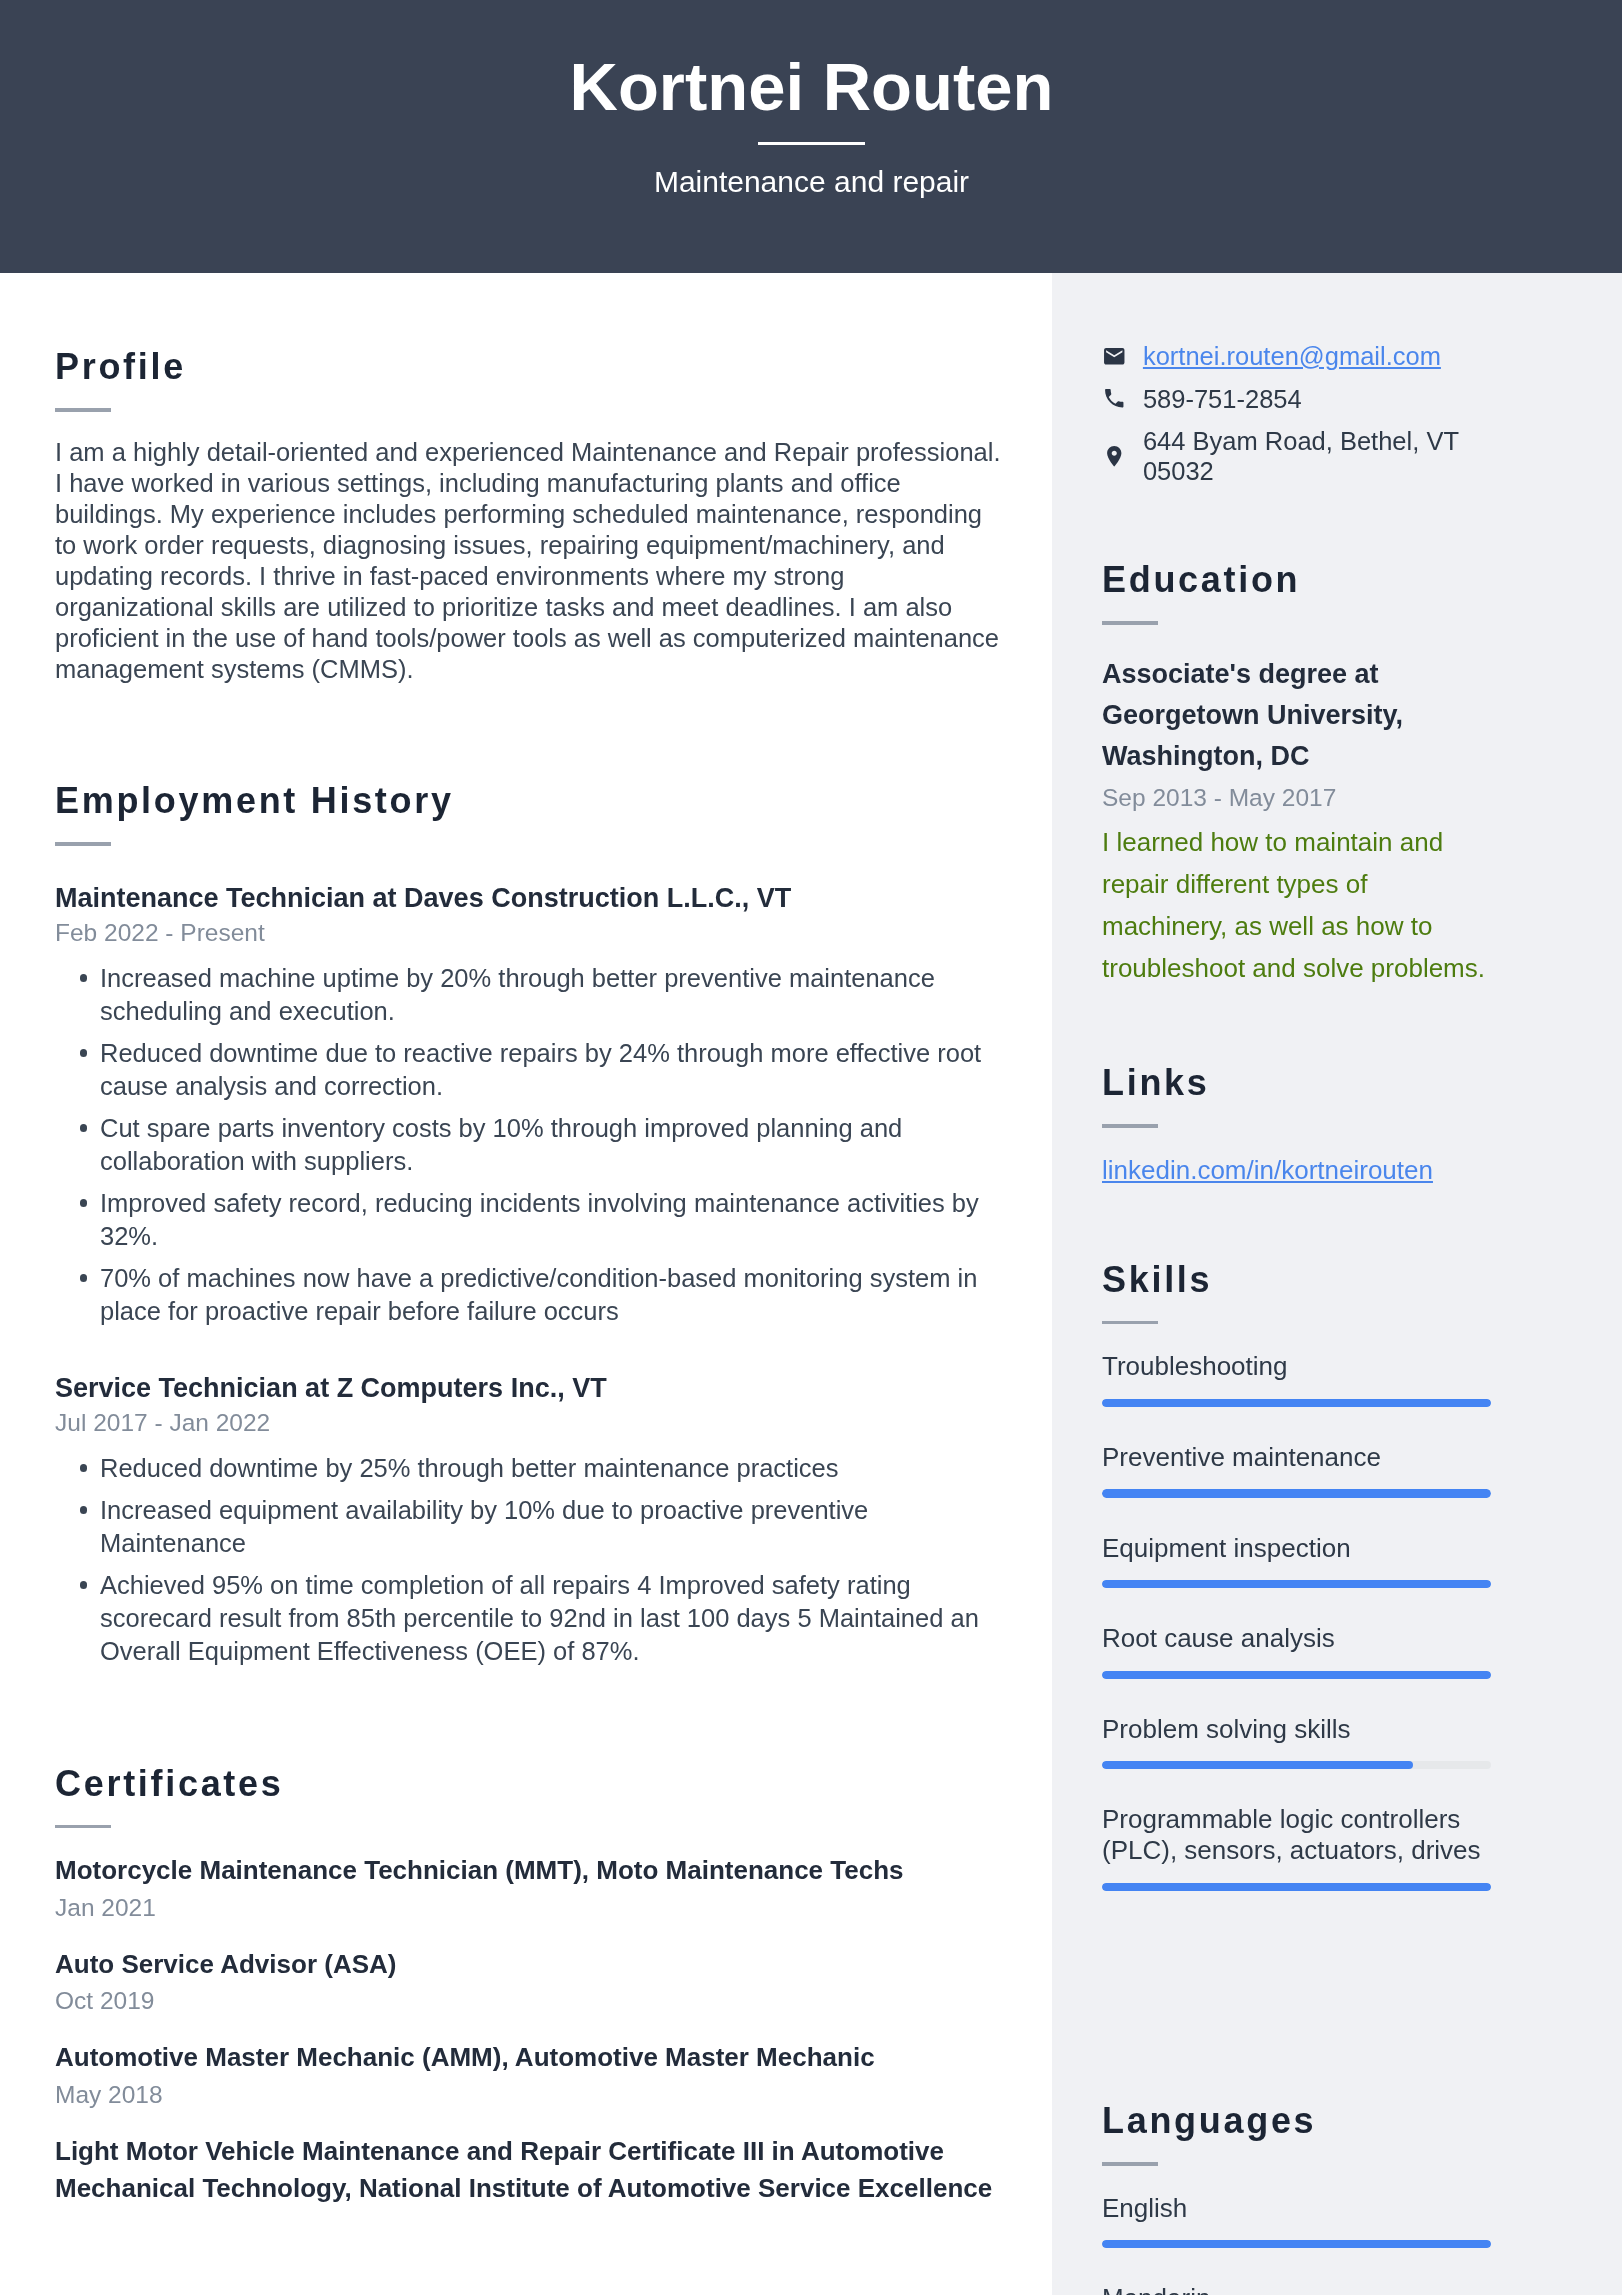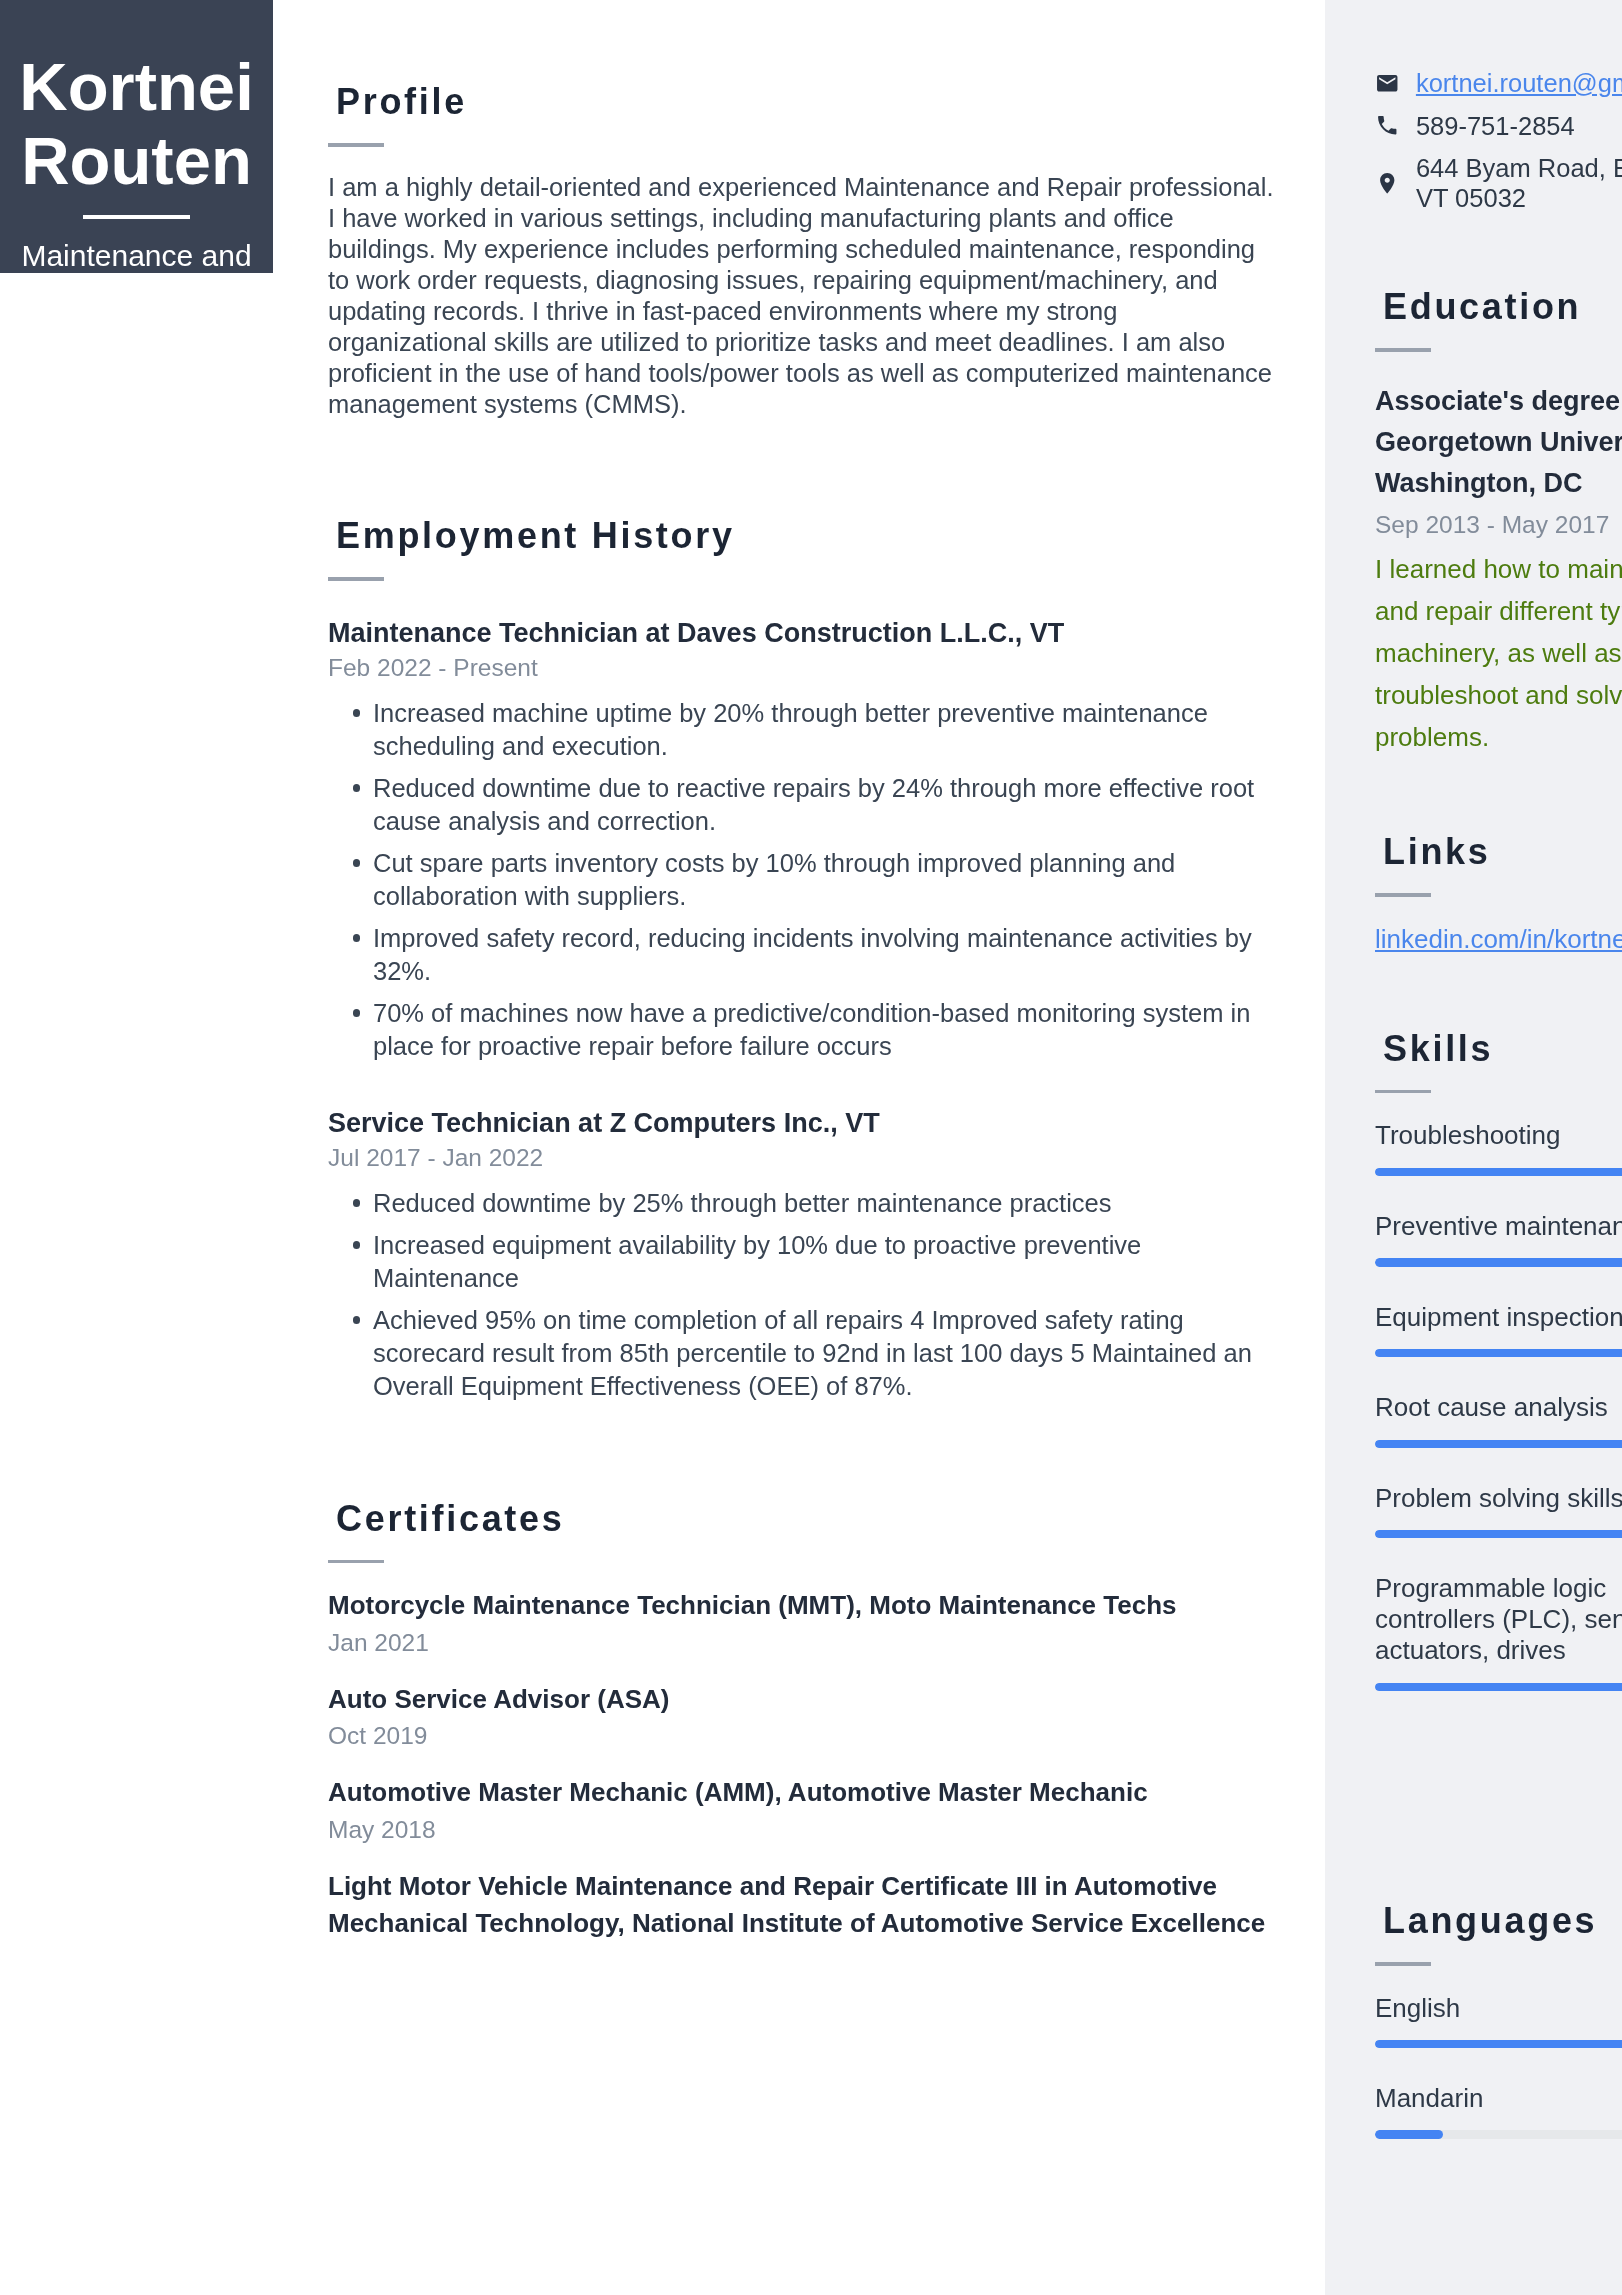--- a/index.html
+++ b/index.html
@@ -2,21 +2,21 @@
 <html style="font-size:14.5px"><head>
 <meta charset="utf-8">
 <style>
   html,body { margin:0; padding:0; }
   body {
     width:1623px; height:2296px;
     font-family:"Liberation Sans", sans-serif;
     background:#ffffff; overflow:hidden;
     color:#3a4553;
   }
-  .page { width:1623px; height:2296px; display:flex; flex-direction:row; }
+  .page { width:1623px; height:2296px; display:flex; flex-direction:column; }
 
   
   .header {
     flex:0 0 273px; height:273px;
     background:#3a4354; color:#ffffff; text-align:center;
     box-sizing:border-box;
   }
   .name { font-size:67px; font-weight:700; padding-top:50px; line-height:1.1; }
   .name-rule { width:107px; height:3.6px; background:#ffffff; margin:18px auto 0; }
   .subtitle { font-size:30px; margin-top:20px; font-weight:400; }
@@ -27,21 +27,21 @@
     width:1052px; box-sizing:border-box;
     padding:73px 50px 0 55px; background:#ffffff;
   }
   .sidebar {
     flex:1; background:#f0f1f4; box-sizing:border-box;
     padding:68px 132px 0 50px;
   }
 
   
   h2.section-title {
-    margin:8px; font-size:36px; font-weight:700;
+    margin:0; font-size:36px; font-weight:700;
     letter-spacing:2.7px; color:#1c2534; line-height:42px;
   }
   .rule { width:56px; height:3.6px; background:#99a1ad; margin-top:20px; }
 
   
   .profile-text { margin-top:25.5px; font-size:25.5px; line-height:31px; color:#3a4553; }
 
   .section-employment { margin-top:95px; }
   .job { margin-top:36px; }
   .job + .job { margin-top:44px; }

